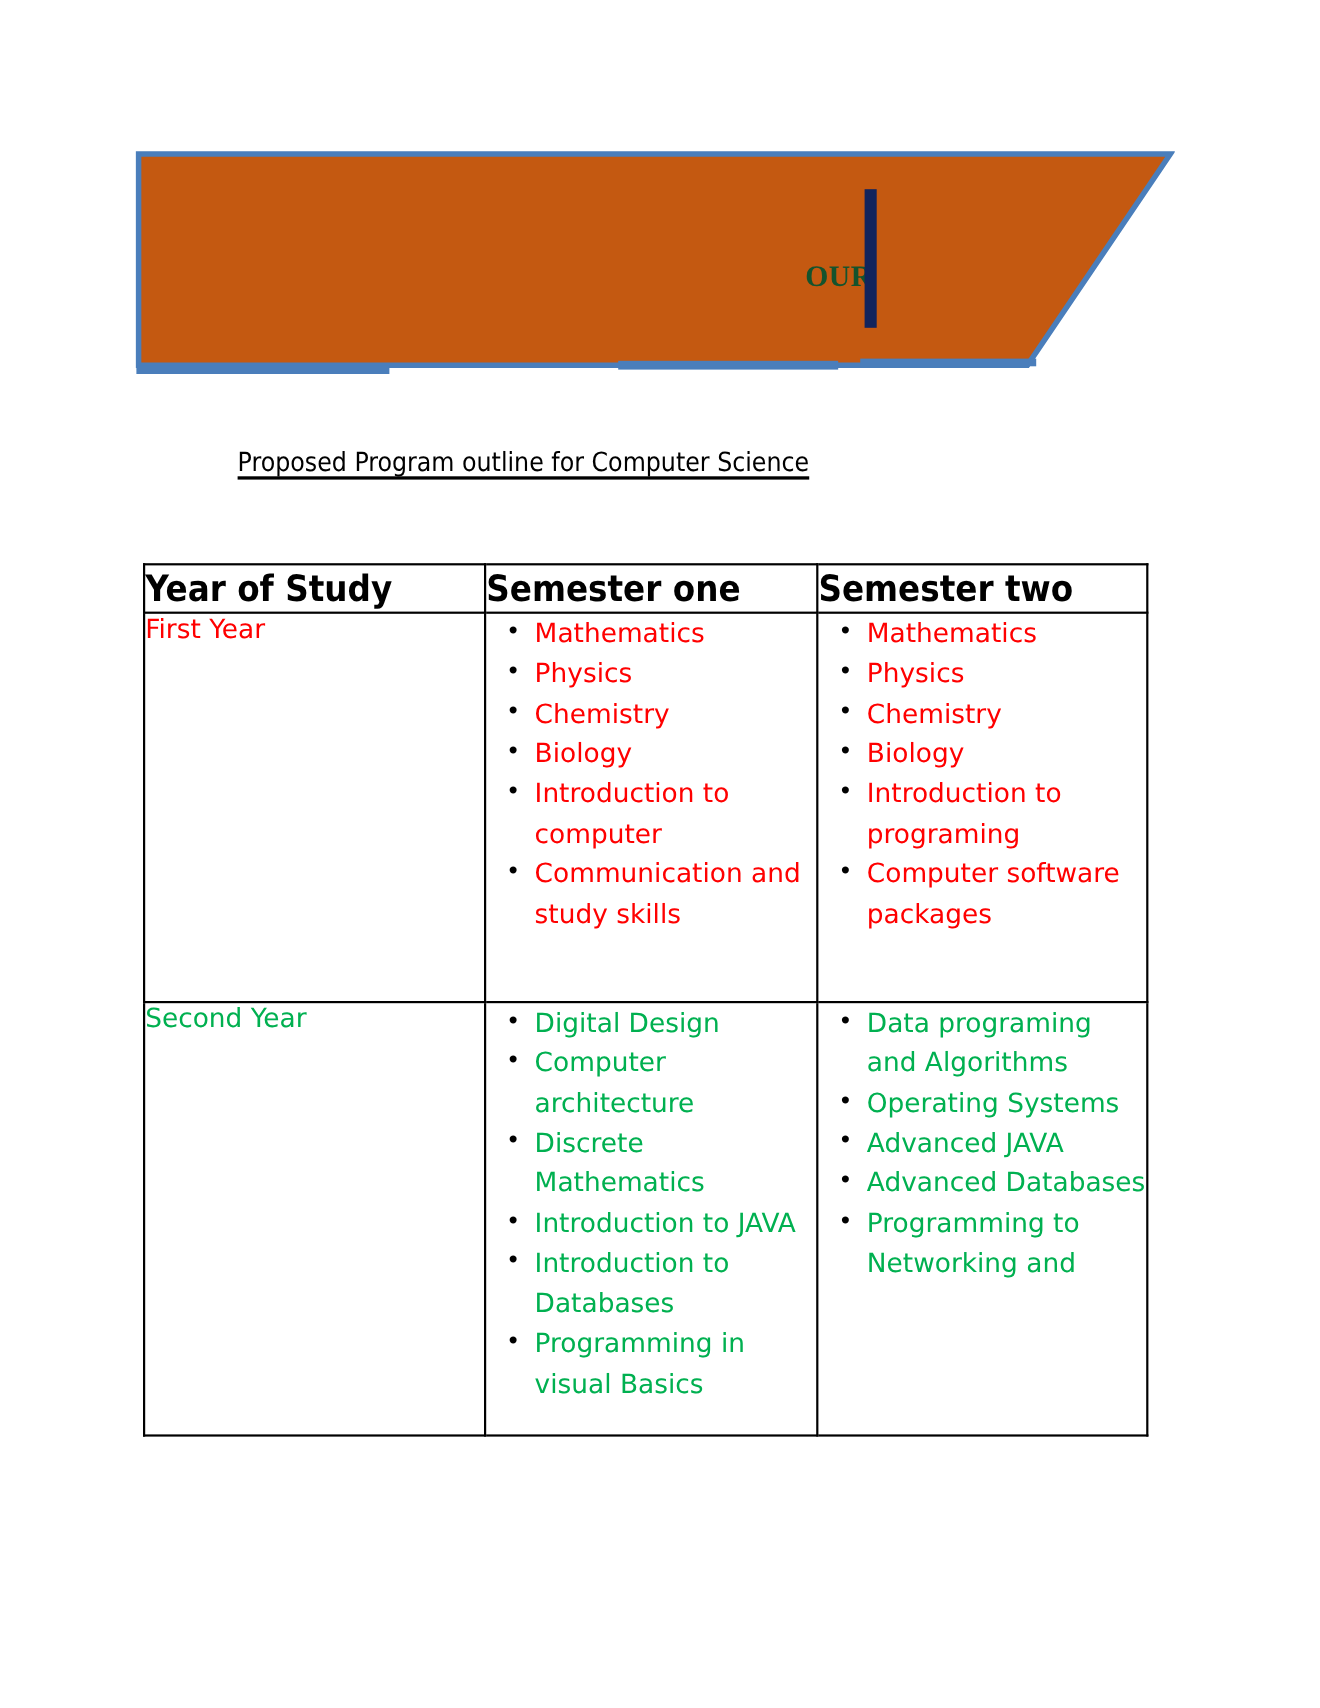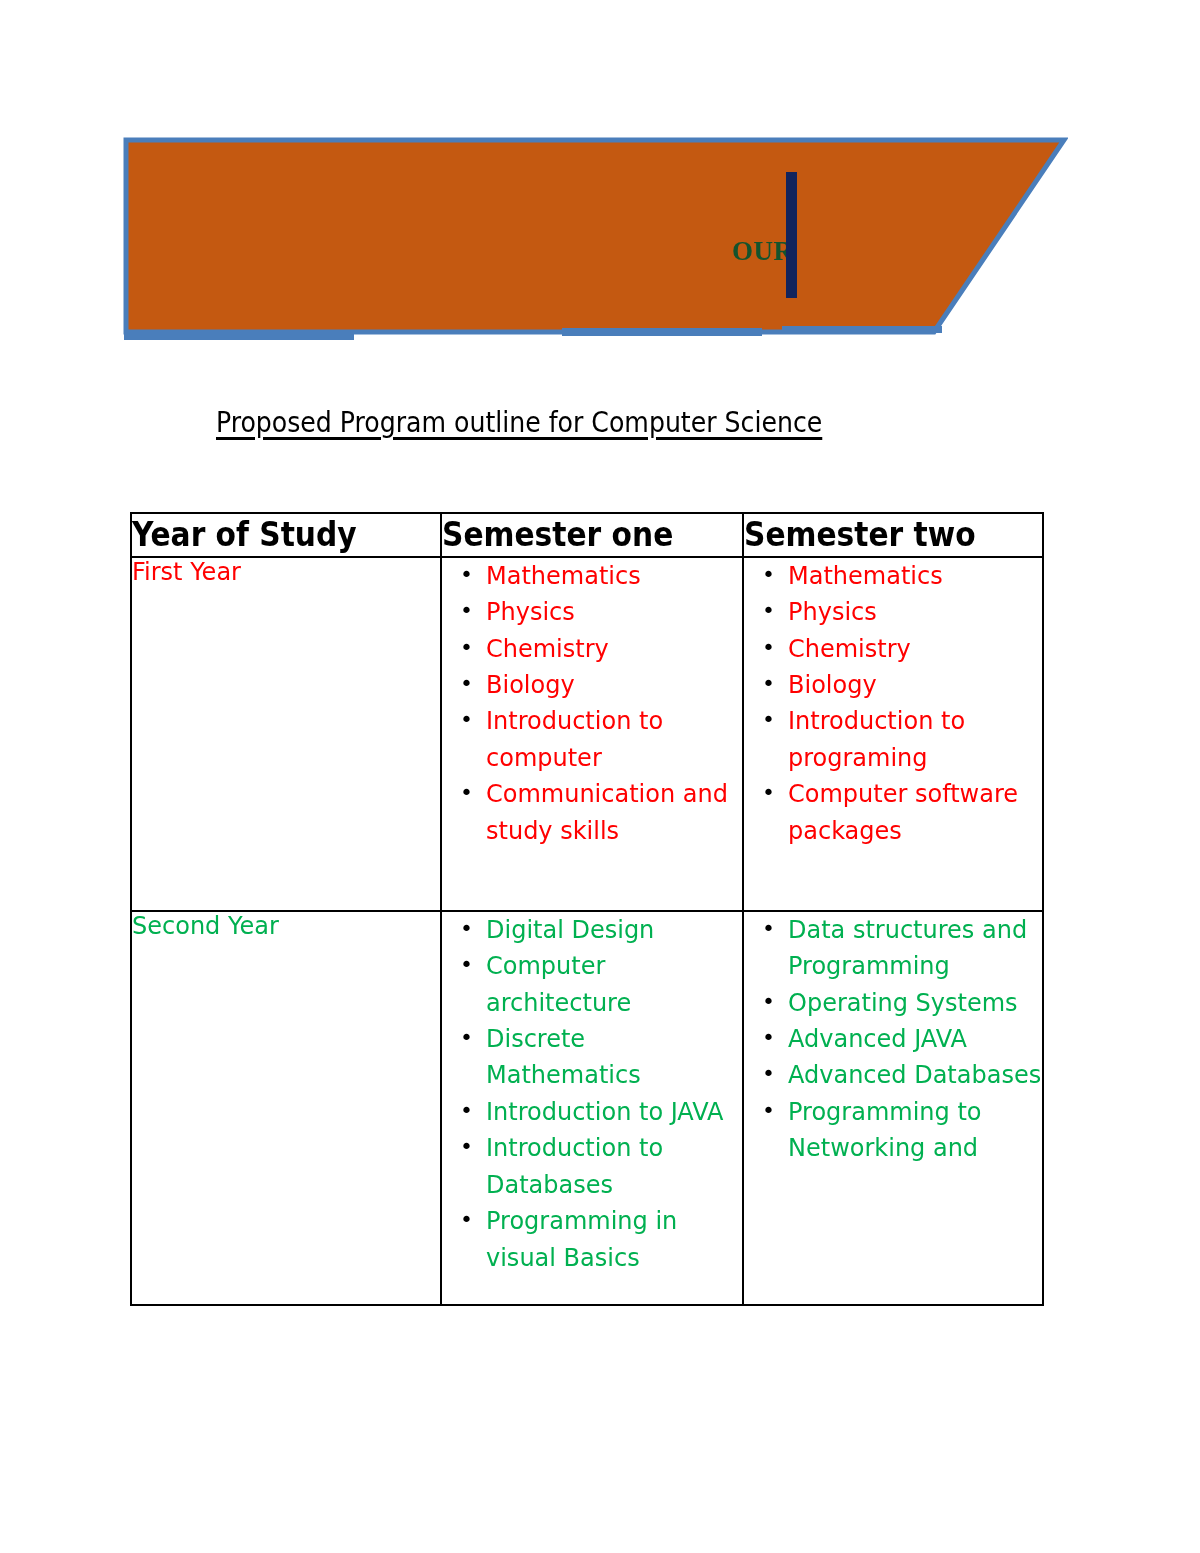--- a/index.html
+++ b/index.html
@@ -76,21 +76,21 @@
     line-height: 1.44;
     letter-spacing: 0.6px;
   }
 
   
   .doc-title {
     position: absolute;
     left: 216px;
     top: 406px;
     font-family: "DejaVu Sans Condensed", "DejaVu Sans", sans-serif;
-    font-size: 28px;
+    font-size: 24px;
     color: #000000;
     text-decoration: underline;
     text-decoration-thickness: 3px;
     text-underline-offset: 5px;
     white-space: nowrap;
     font-stretch: condensed;
   }
 
   
   .program-table {
@@ -221,21 +221,21 @@
           <li>Digital Design</li>
           <li>Computer architecture</li>
           <li>Discrete Mathematics</li>
           <li>Introduction to JAVA</li>
           <li>Introduction to Databases</li>
           <li>Programming in visual Basics</li>
         </ul>
       </td>
       <td class="list-cell second-row-cell">
         <ul class="course-list green-list">
-          <li>Data structures and Programming</li>
+          <li>Data programing and Algorithms</li>
           <li>Operating Systems</li>
           <li>Advanced JAVA</li>
           <li>Advanced Databases</li>
           <li>Programming to Networking and</li>
         </ul>
       </td>
     </tr>
   </tbody>
 </table>
 

